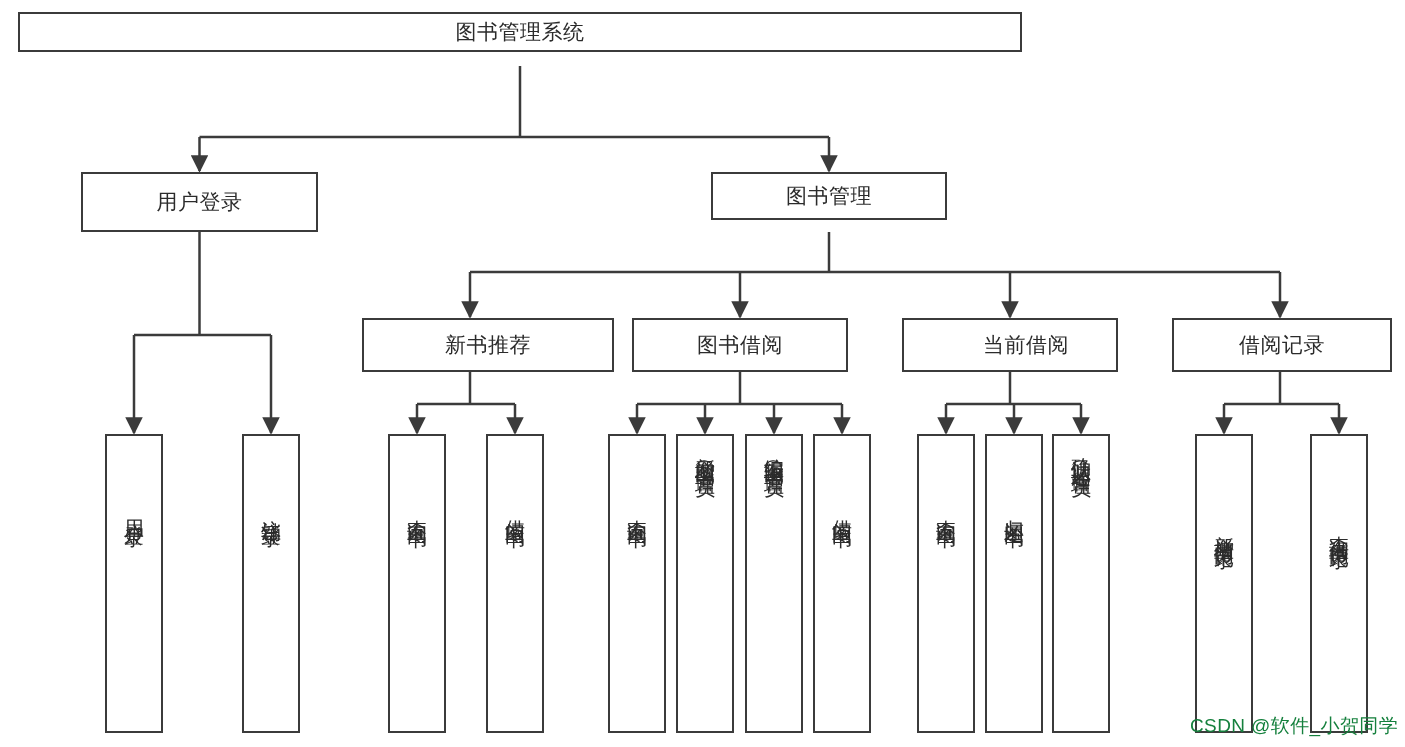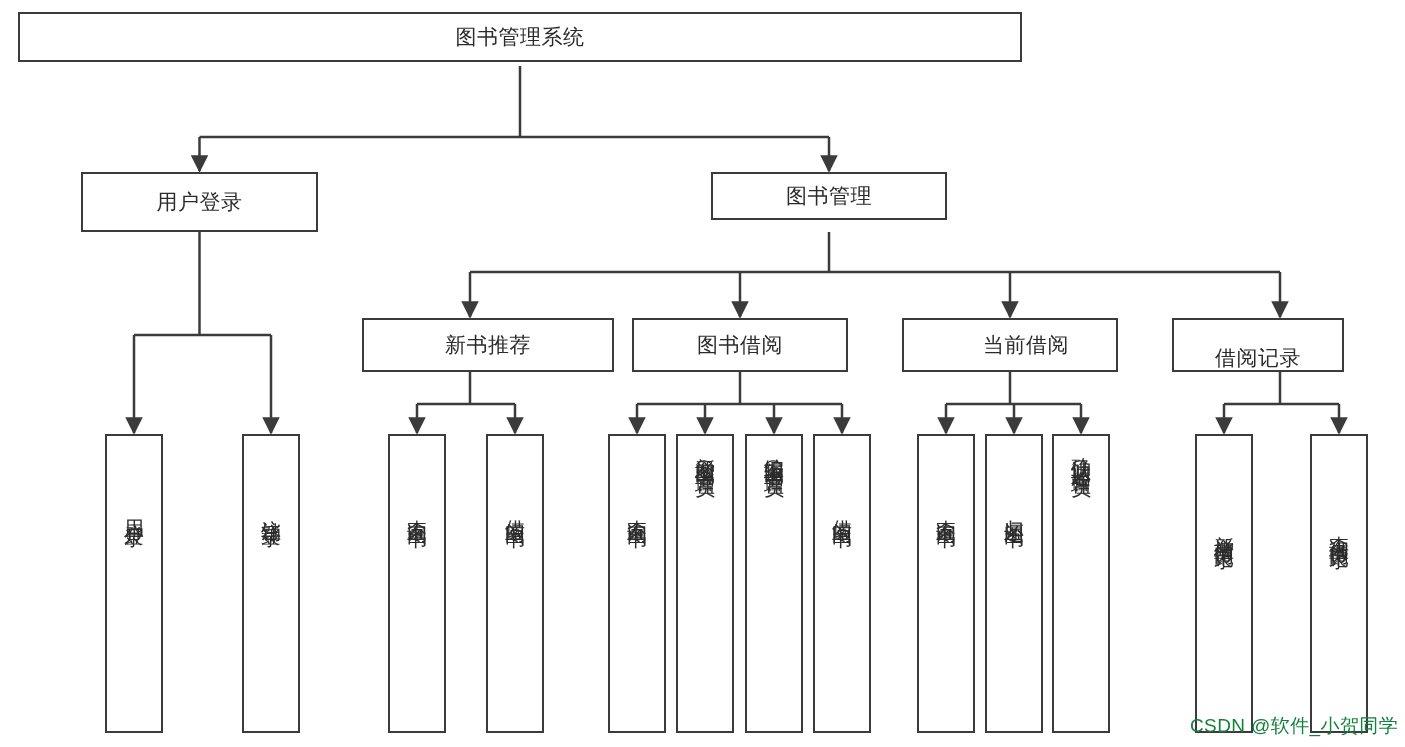--- a/index.html
+++ b/index.html
@@ -108,39 +108,39 @@
         <line x1="1014" y1="404" x2="1014" y2="433" stroke="#3b3b3b" stroke-width="2.5" marker-end="url(#arrow)"></line>
         <line x1="1081" y1="404" x2="1081" y2="433" stroke="#3b3b3b" stroke-width="2.5" marker-end="url(#arrow)"></line>
         <line x1="1280" y1="372" x2="1280" y2="404" stroke="#3b3b3b" stroke-width="2.5"></line>
         <line x1="1224" y1="404" x2="1339" y2="404" stroke="#3b3b3b" stroke-width="2.5"></line>
         <line x1="1224" y1="404" x2="1224" y2="433" stroke="#3b3b3b" stroke-width="2.5" marker-end="url(#arrow)"></line>
         <line x1="1339" y1="404" x2="1339" y2="433" stroke="#3b3b3b" stroke-width="2.5" marker-end="url(#arrow)"></line>
       </g>
   </svg>
 
   <div id="node-layer">
-      <div class="node" style="left: 18px; top: 12px; width: 1004px; height: 50px;">
+      <div class="node" style="left: 18px; top: 12px; width: 1004px; height: 40px;">
         <span class="node-label">图书管理系统</span>
       </div>
       <div class="node" style="left: 81px; top: 172px; width: 237px; height: 60px;">
         <span class="node-label">用户登录</span>
       </div>
       <div class="node" style="left: 711px; top: 172px; width: 236px; height: 48px;">
         <span class="node-label">图书管理</span>
       </div>
       <div class="node" style="left: 362px; top: 318px; width: 252px; height: 54px;">
         <span class="node-label">新书推荐</span>
       </div>
       <div class="node" style="left: 632px; top: 318px; width: 216px; height: 54px; text-align: center;">
         <span class="node-label">图书借阅</span>
       </div>
       <div class="node" style="left: 902px; top: 318px; width: 216px; height: 54px; padding-left: 32px;">
         <span class="node-label">当前借阅</span>
       </div>
-      <div class="node" style="left: 1172px; top: 318px; width: 172px; height: 54px; align-items: flex-end;">
+      <div class="node" style="left: 1172px; top: 318px; width: 220px; height: 54px;">
         <span class="node-label">借阅记录</span>
       </div>
       <div class="node vertical mid" style="left: 105px; top: 434px; width: 58px; height: 299px;">
         <span class="node-label">用户登录</span>
       </div>
       <div class="node vertical mid" style="left: 242px; top: 434px; width: 58px; height: 299px;">
         <span class="node-label">注销登录</span>
       </div>
       <div class="node vertical mid" style="left: 388px; top: 434px; width: 58px; height: 299px;">
         <span class="node-label">查询图书</span>

